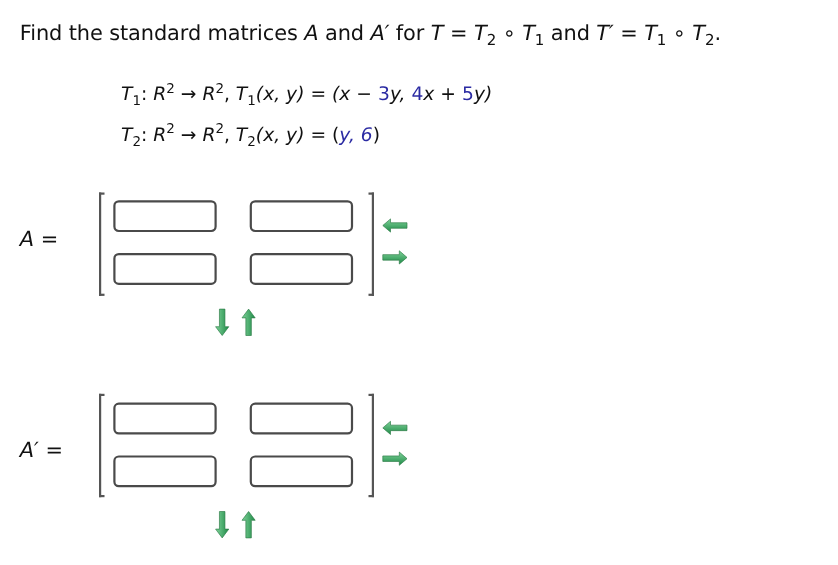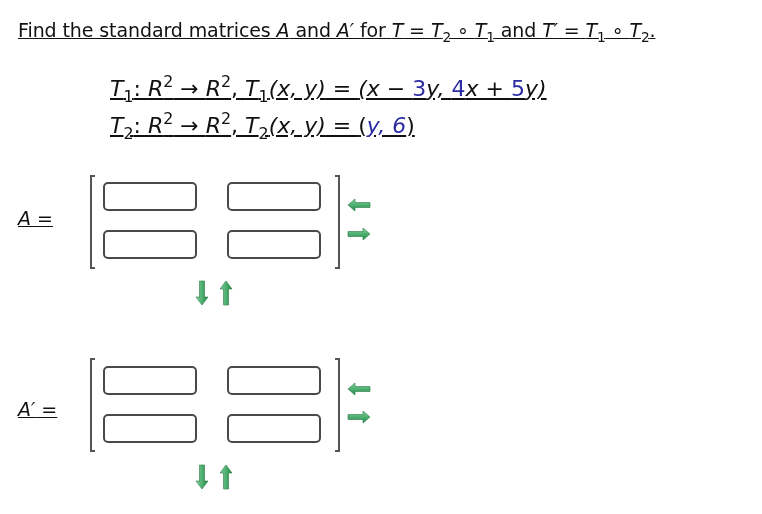--- a/index.html
+++ b/index.html
@@ -1,29 +1,29 @@
 <!DOCTYPE html>
 <html><head>
   <meta charset="utf-8">
   <style>
     html, body { margin: 0; padding: 0; background: #ffffff; }
     body {
       width: 762px; height: 514px; position: relative; overflow: hidden;
       font-family: "DejaVu Sans", "Liberation Sans", sans-serif;
       color: #111111;
     }
-    .abs { position: absolute; text-decoration: underline; }
+    .abs { position: absolute; }
     .q-line {
       left: 18px; top: 19px; font-size: 19px; white-space: nowrap; letter-spacing: -0.1px;
     }
     i { font-style: italic; }
     sub { font-size: 0.72em; vertical-align: -0.35em; line-height: 0; }
     sup { font-size: 0.72em; vertical-align: 0.55em; line-height: 0; }
     .blue { color: #2b2ba3; }
-    .def-line { left: 110px; font-size: 22px; white-space: nowrap; }
+    .def-line { left: 110px; font-size: 17px; white-space: nowrap; }
     .def1 { top: 76px; }
     .def2 { top: 113px; }
 
     .mat-label { font-size: 19px; white-space: nowrap; }
     .matrix { position: absolute; }
     .bracket-l, .bracket-r {
       position: absolute; top: 0; width: 5px; height: 100%;
       border-top: 2px solid #555; border-bottom: 2px solid #555;
       box-sizing: border-box;
     }

